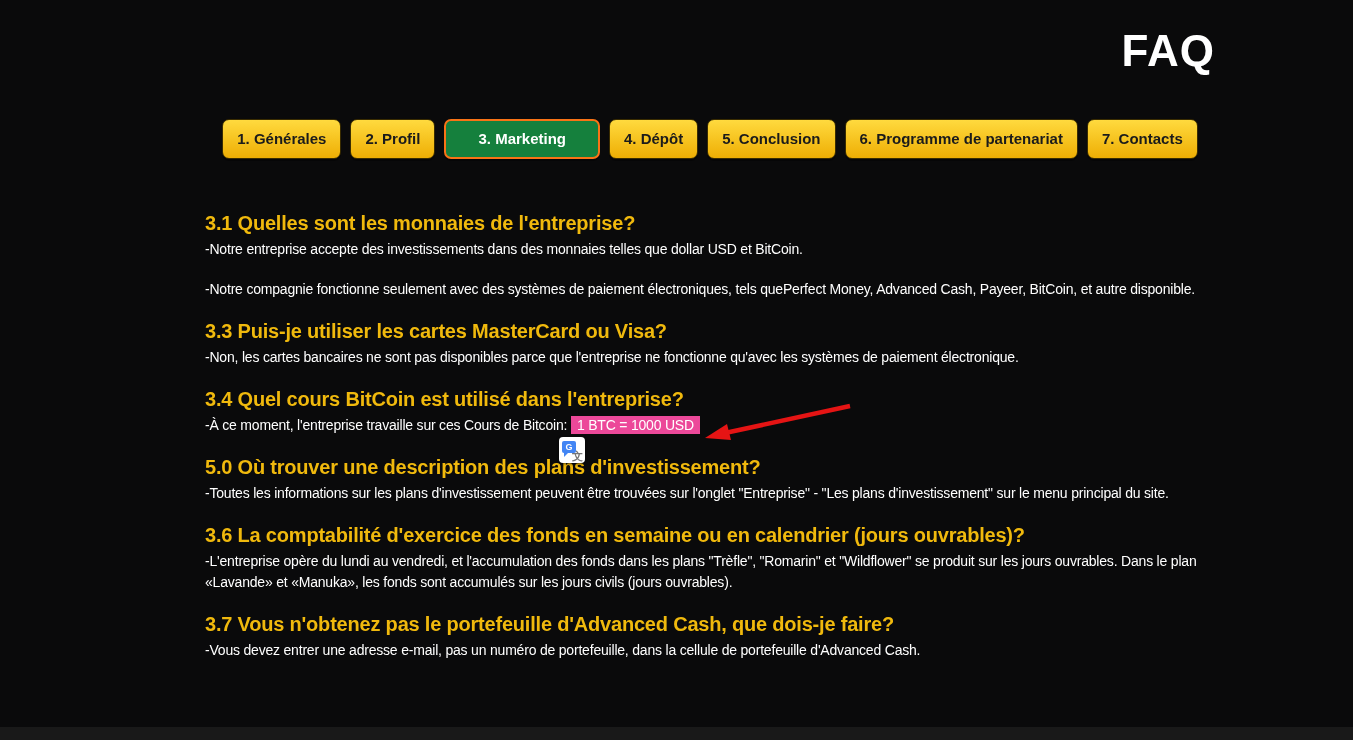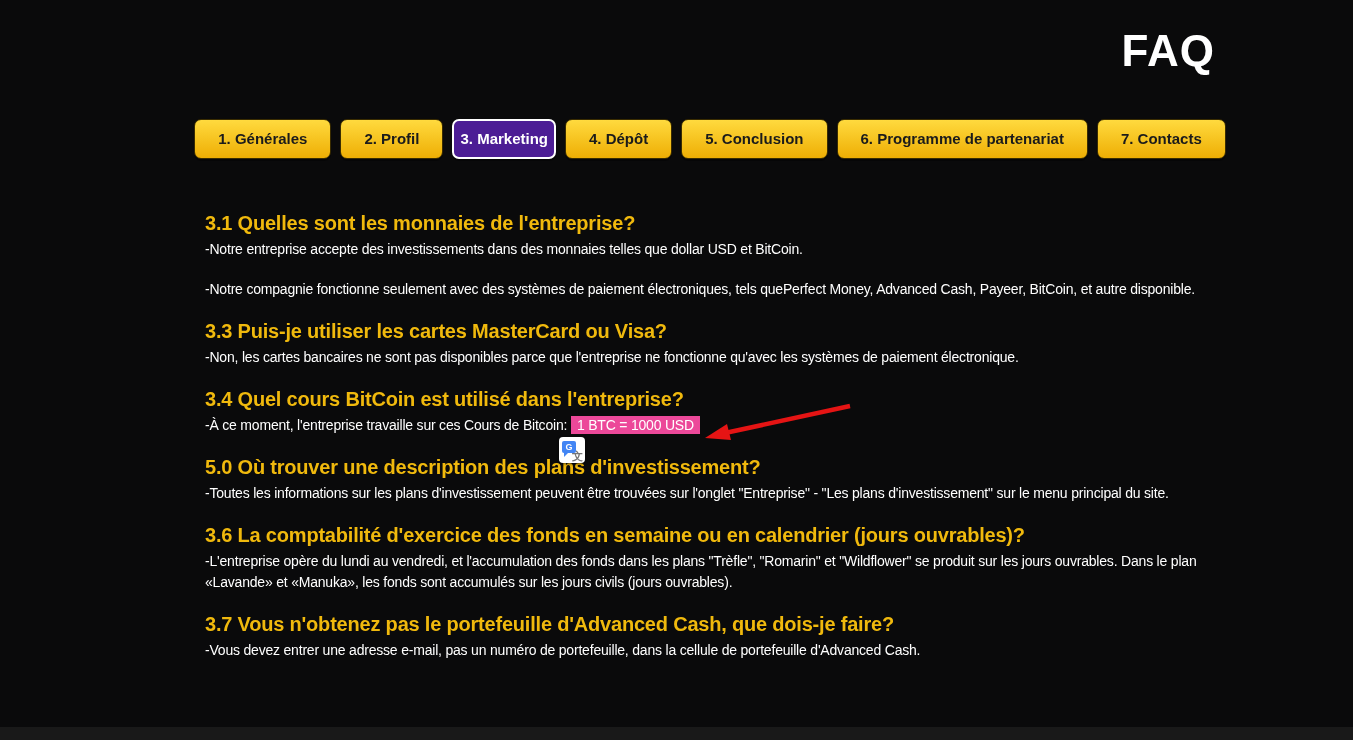--- a/index.html
+++ b/index.html
@@ -29,33 +29,33 @@
     justify-content: center;
     gap: 9px;
     margin-top: 43px;
   }
   .tab {
     display: inline-block;
     background: linear-gradient(#ffda3e, #eeae04);
     color: #1b1b1b;
     border: 1px solid #3a2c00;
     border-radius: 7px;
-    padding: 10px 23px;
+    padding: 10px 14px;
     font-size: 15px;
     font-weight: 700;
     line-height: 1.2;
     cursor: pointer;
     white-space: nowrap;
     box-shadow: 0 2px 0 rgba(0,0,0,0.35);
   }
   .tab.active {
-    background: #4c1d95;
+    background: #15803d;
     color: #ffffff;
-    border: 2px solid #ffffff;
-    padding: 9px 6px;
+    border: 2px solid #f97316;
+    padding: 9px 32px;
   }
   .faq {
     margin-top: 52px;
   }
   .faq-item { margin-bottom: 19px; }
   .faq-question {
     color: #f0b90d;
     font-size: 20px;
     font-weight: 700;
     margin: 0 0 4px 0;

